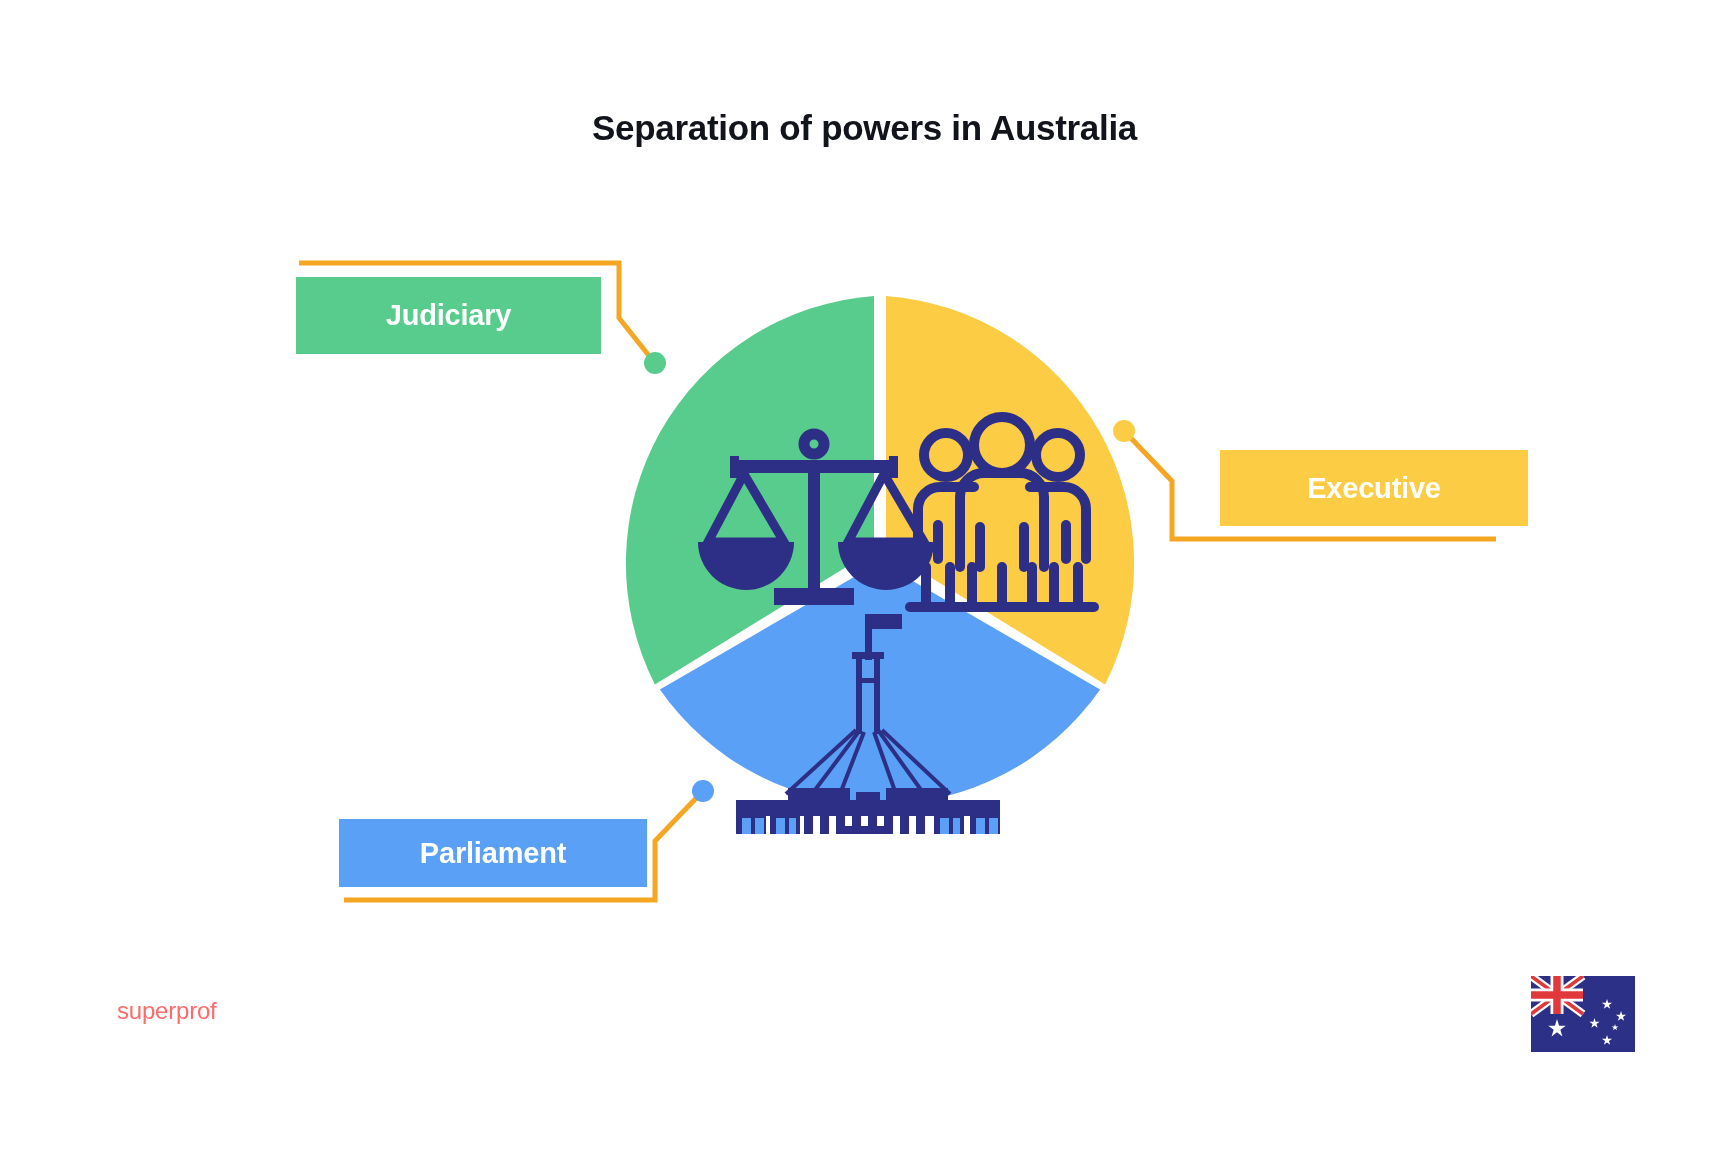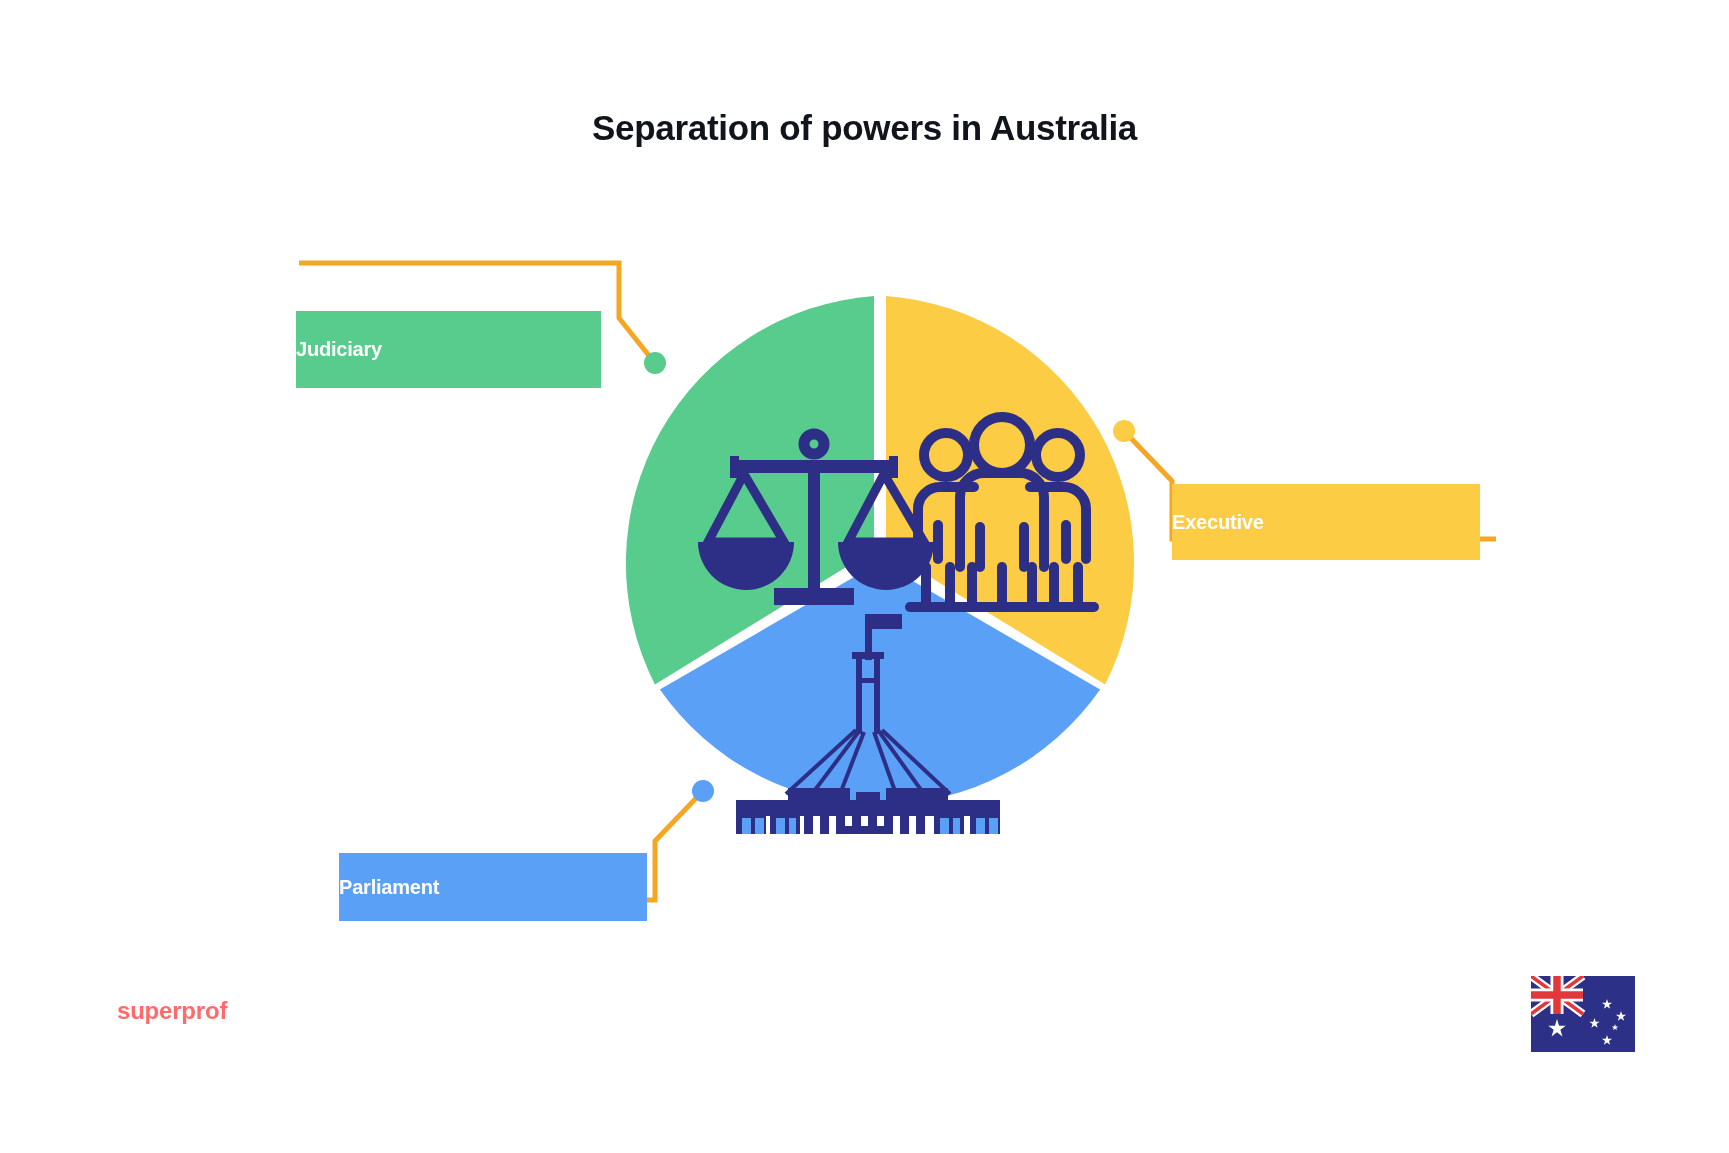--- a/index.html
+++ b/index.html
@@ -42,36 +42,36 @@
     width: 552px;
     height: 552px;
   }
   .chart-wrap svg { display: block; }
 
   
   .chip {
     position: absolute;
     display: flex;
     align-items: center;
+    justify-content: center;
     color: #ffffff;
-    font-size: 20px;
+    font-size: 29px;
     font-weight: bold;
     letter-spacing: -0.2px;
     box-sizing: border-box;
-    margin-top: 34px;
   }
   .chip-judiciary {
     left: 296px;
     top: 277px;
     width: 305px;
     height: 77px;
     background: #58CC8C;
   }
   .chip-executive {
-    left: 1172px;
+    left: 1220px;
     top: 450px;
     width: 308px;
     height: 76px;
     background: #FCCC45;
   }
   .chip-parliament {
     left: 339px;
     top: 819px;
     width: 308px;
     height: 68px;
@@ -87,21 +87,21 @@
     height: 1153px;
     pointer-events: none;
   }
 
   
   .brand {
     position: absolute;
     left: 117px;
     top: 997px;
     font-size: 24px;
-    font-weight: bold;
+    font-weight: normal;
     color: #FF6B6B;
     letter-spacing: -0.2px;
   }
   .flag {
     position: absolute;
     left: 1531px;
     top: 976px;
     width: 104px;
     height: 76px;
   }

